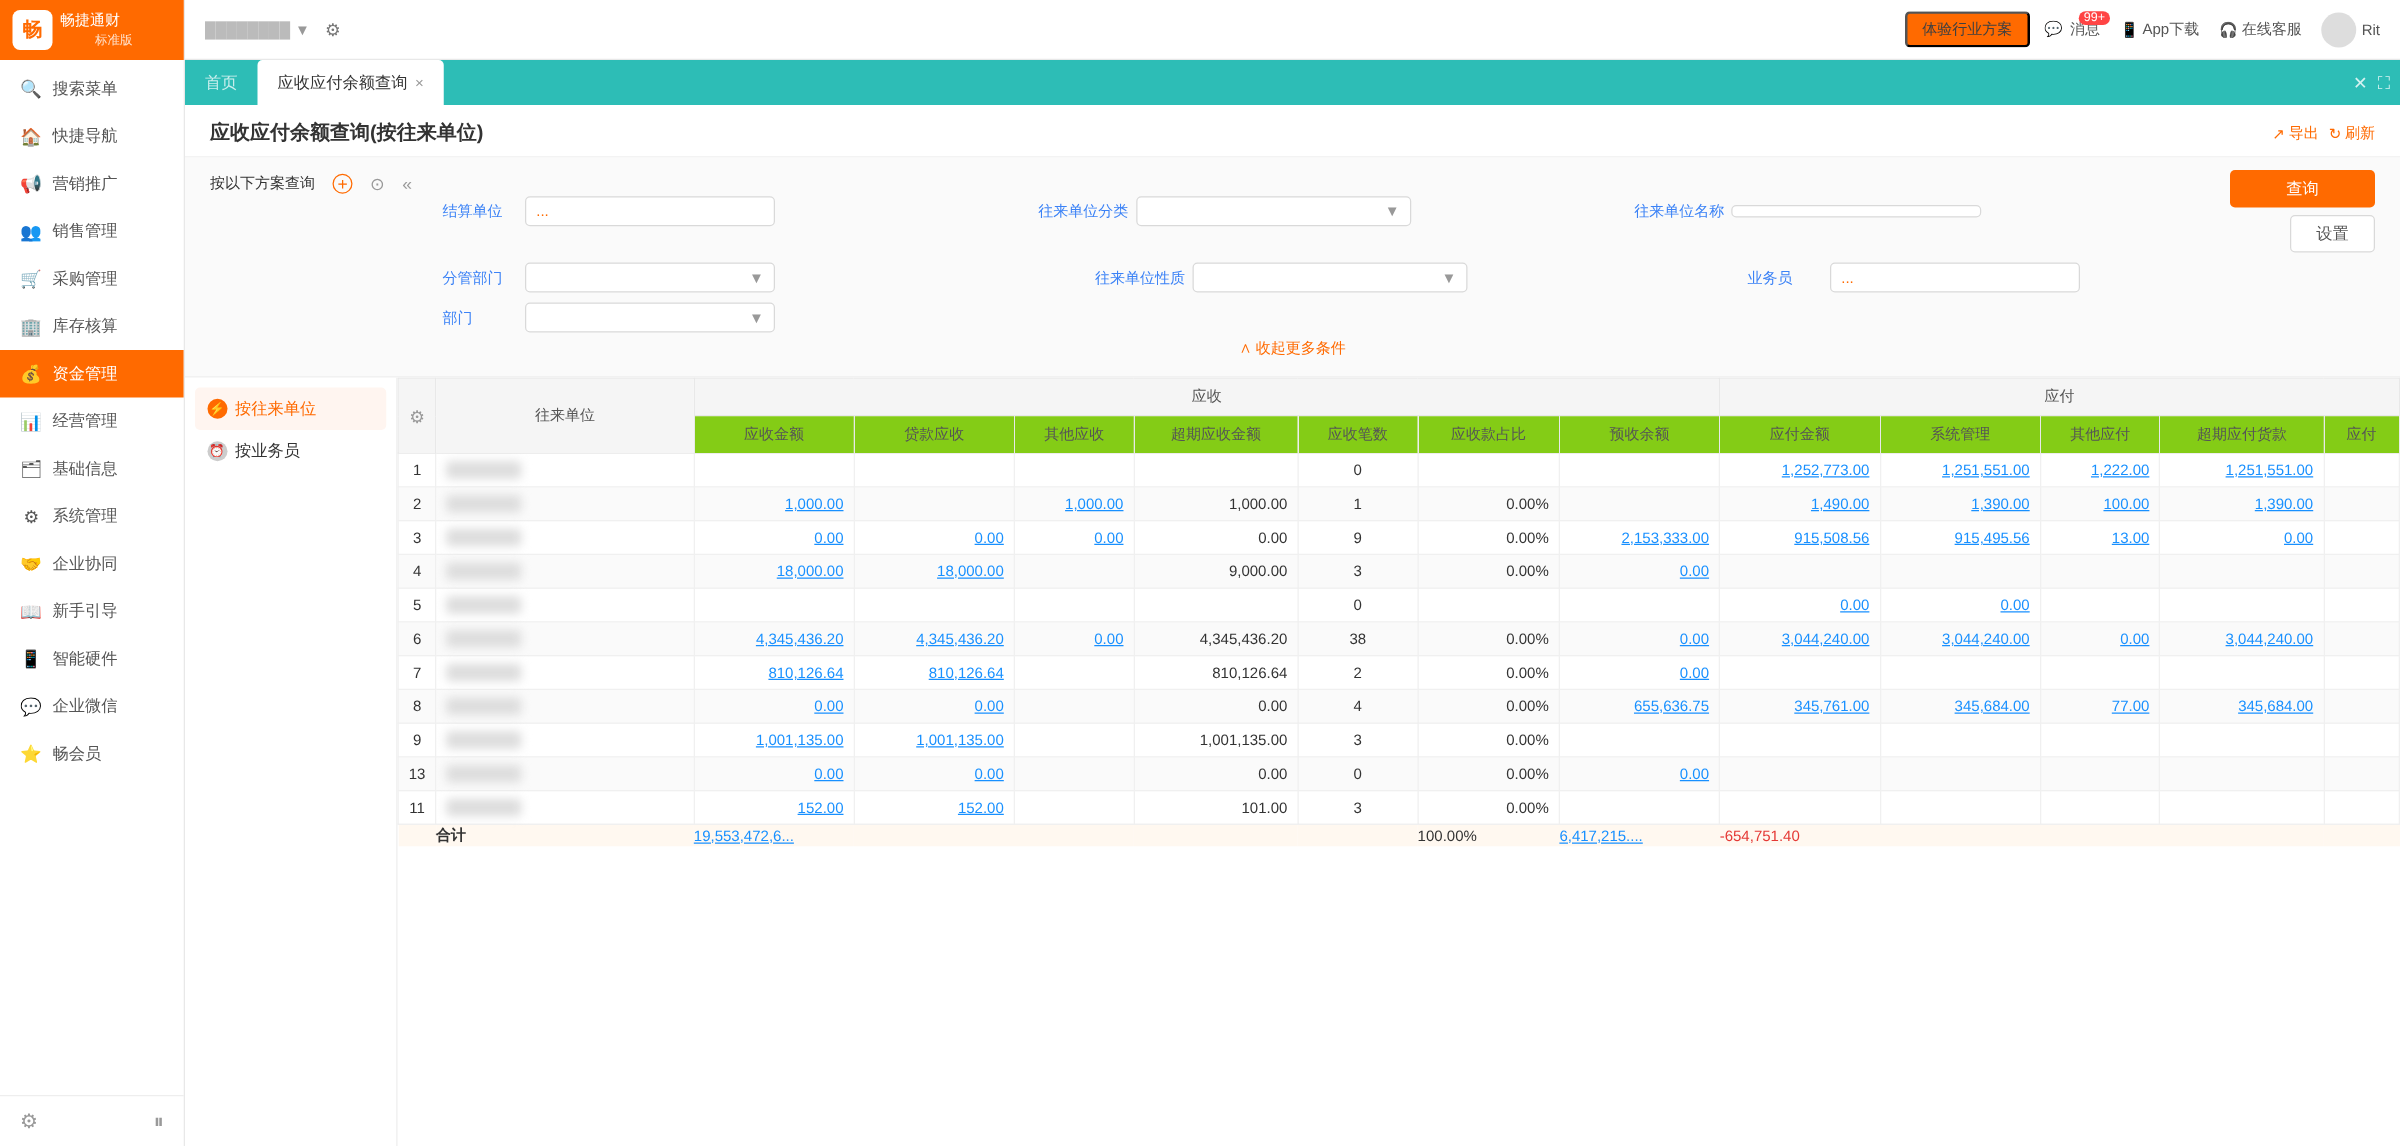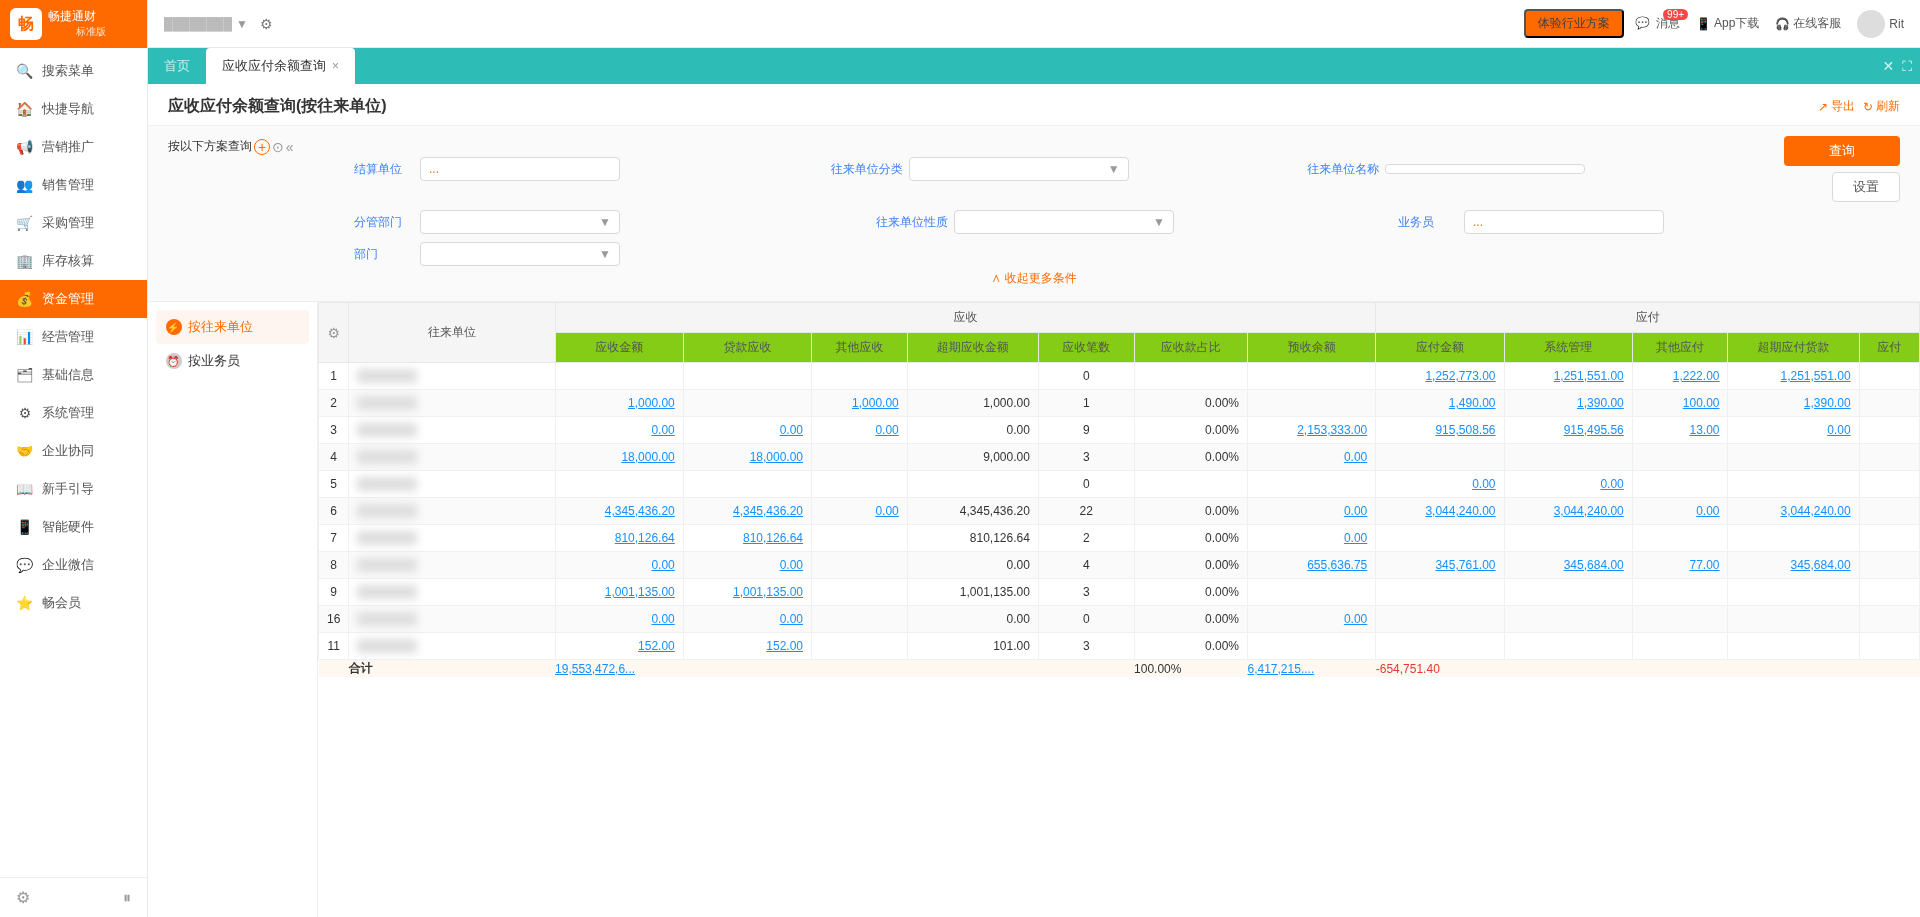--- a/index.html
+++ b/index.html
@@ -273,21 +273,21 @@
           <span>刷新</span>
         </button>
       </div>
     </div>
 
     <div style="display:flex;flex:1;overflow:hidden;flex-direction:column;">
 
       <div class="filter-area">
         <div class="filter-top-row">
 
-          <div style="display:flex;align-items:center;gap:2px;padding-top:2px;min-width:170px;">
+          <div style="display:flex;align-items:center;gap:14px;padding-top:2px;min-width:170px;">
             <span style="font-size:12px;color:#333;font-weight:500;">按以下方案查询</span>
             <span style="cursor:pointer;color:#ff6a00;font-size:14px;border:1px solid #ff6a00;border-radius:50%;width:16px;height:16px;display:inline-flex;align-items:center;justify-content:center;">+</span>
             <span style="cursor:pointer;color:#999;font-size:14px;">⊙</span>
             <span style="cursor:pointer;color:#999;font-size:14px;">«</span>
           </div>
 
           <div class="filter-fields-col">
 
             <div class="filter-row-line">
               <div class="filter-field-group">
@@ -482,21 +482,21 @@
                   <td></td>
                   <td></td>
                 </tr>
                 <tr>
                   <td style="text-align: center;">6</td>
                   <td><span class="blurred">&nbsp;&nbsp;&nbsp;&nbsp;&nbsp;&nbsp;&nbsp;&nbsp;</span></td>
                   <td><span class="link-cell">4,345,436.20</span></td>
                   <td><span class="link-cell">4,345,436.20</span></td>
                   <td><span class="link-cell">0.00</span></td>
                   <td>4,345,436.20</td>
-                  <td class="center">22</td>
+                  <td class="center">38</td>
                   <td>0.00%</td>
                   <td><span class="link-cell">0.00</span></td>
                   <td><span class="link-cell">3,044,240.00</span></td>
                   <td><span class="link-cell">3,044,240.00</span></td>
                   <td><span class="link-cell">0.00</span></td>
                   <td><span class="link-cell">3,044,240.00</span></td>
                   <td></td>
                 </tr>
                 <tr>
                   <td style="text-align: center;">7</td>
@@ -540,21 +540,21 @@
                   <td class="center">3</td>
                   <td>0.00%</td>
                   <td></td>
                   <td></td>
                   <td></td>
                   <td></td>
                   <td></td>
                   <td></td>
                 </tr>
                 <tr>
-                  <td style="text-align: center;">16</td>
+                  <td style="text-align: center;">13</td>
                   <td><span class="blurred">&nbsp;&nbsp;&nbsp;&nbsp;&nbsp;&nbsp;&nbsp;&nbsp;</span></td>
                   <td><span class="link-cell">0.00</span></td>
                   <td><span class="link-cell">0.00</span></td>
                   <td></td>
                   <td>0.00</td>
                   <td class="center">0</td>
                   <td>0.00%</td>
                   <td><span class="link-cell">0.00</span></td>
                   <td></td>
                   <td></td>

